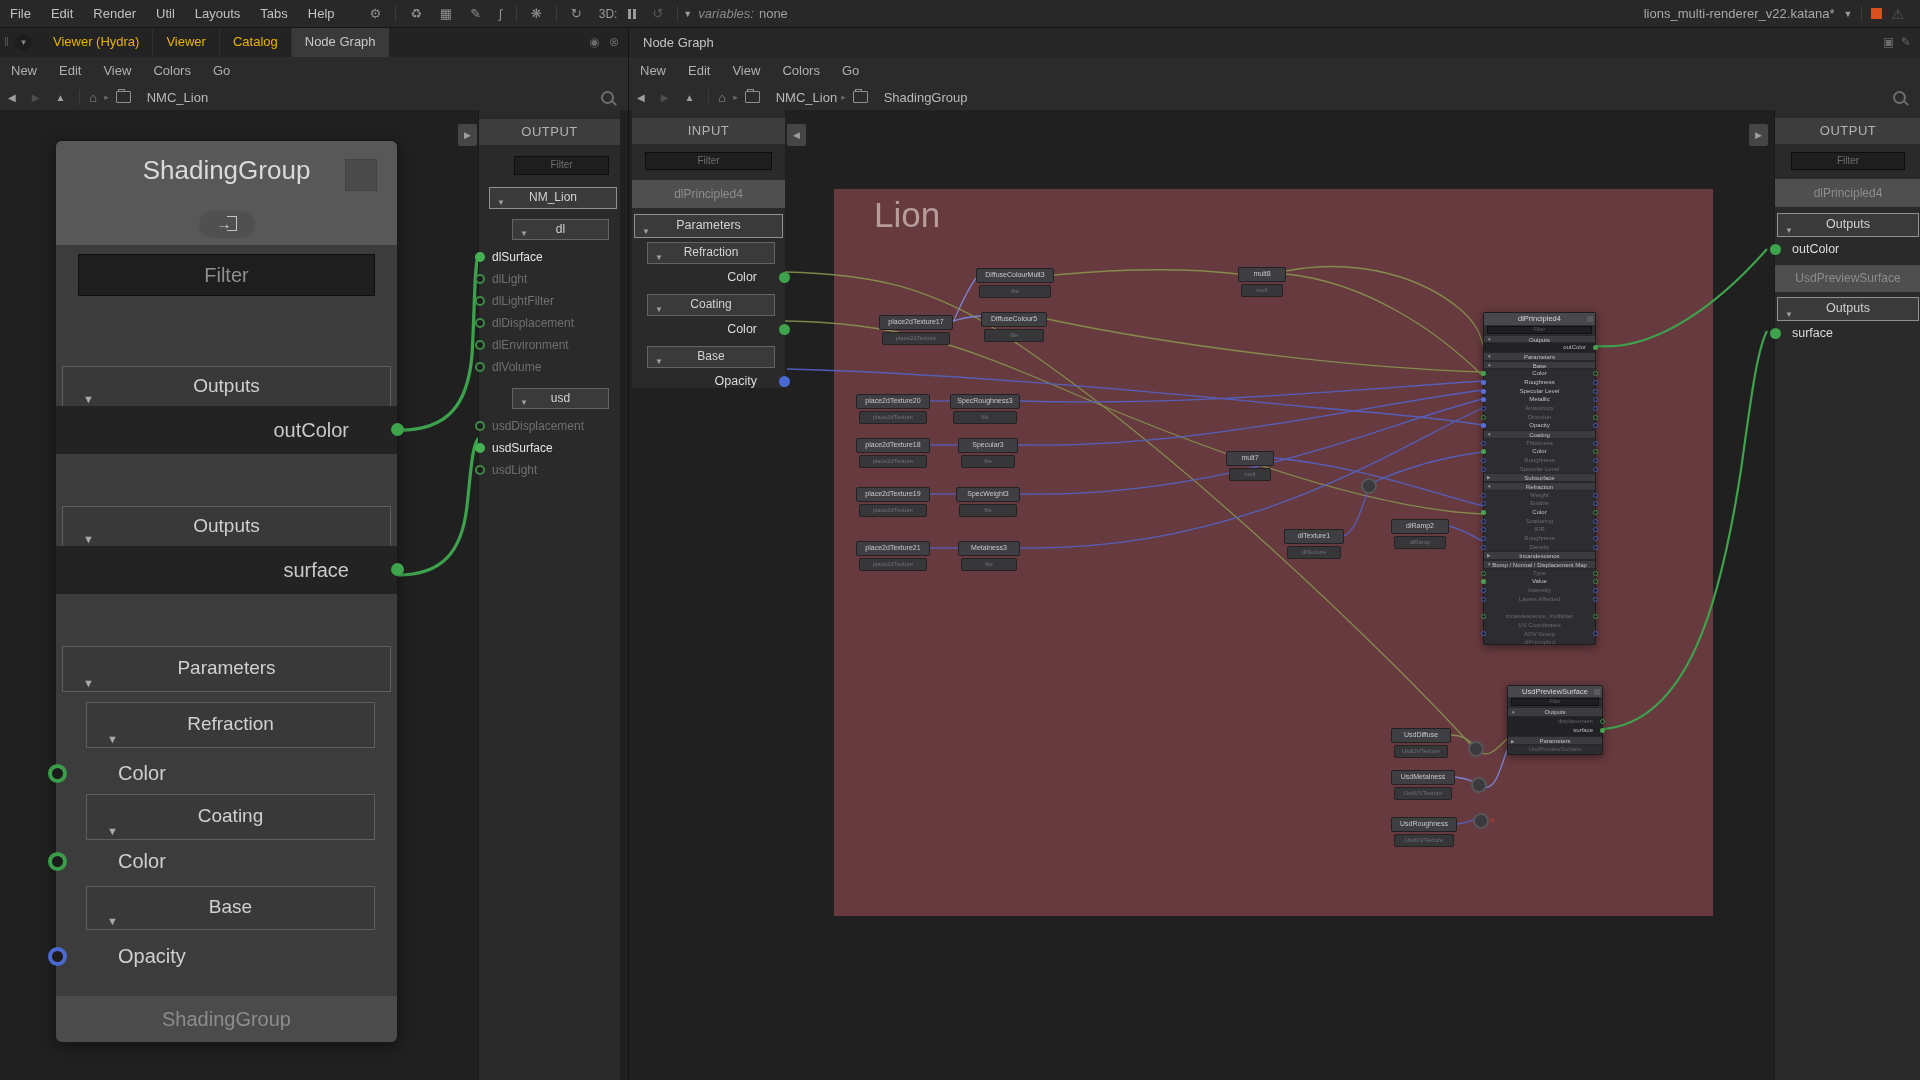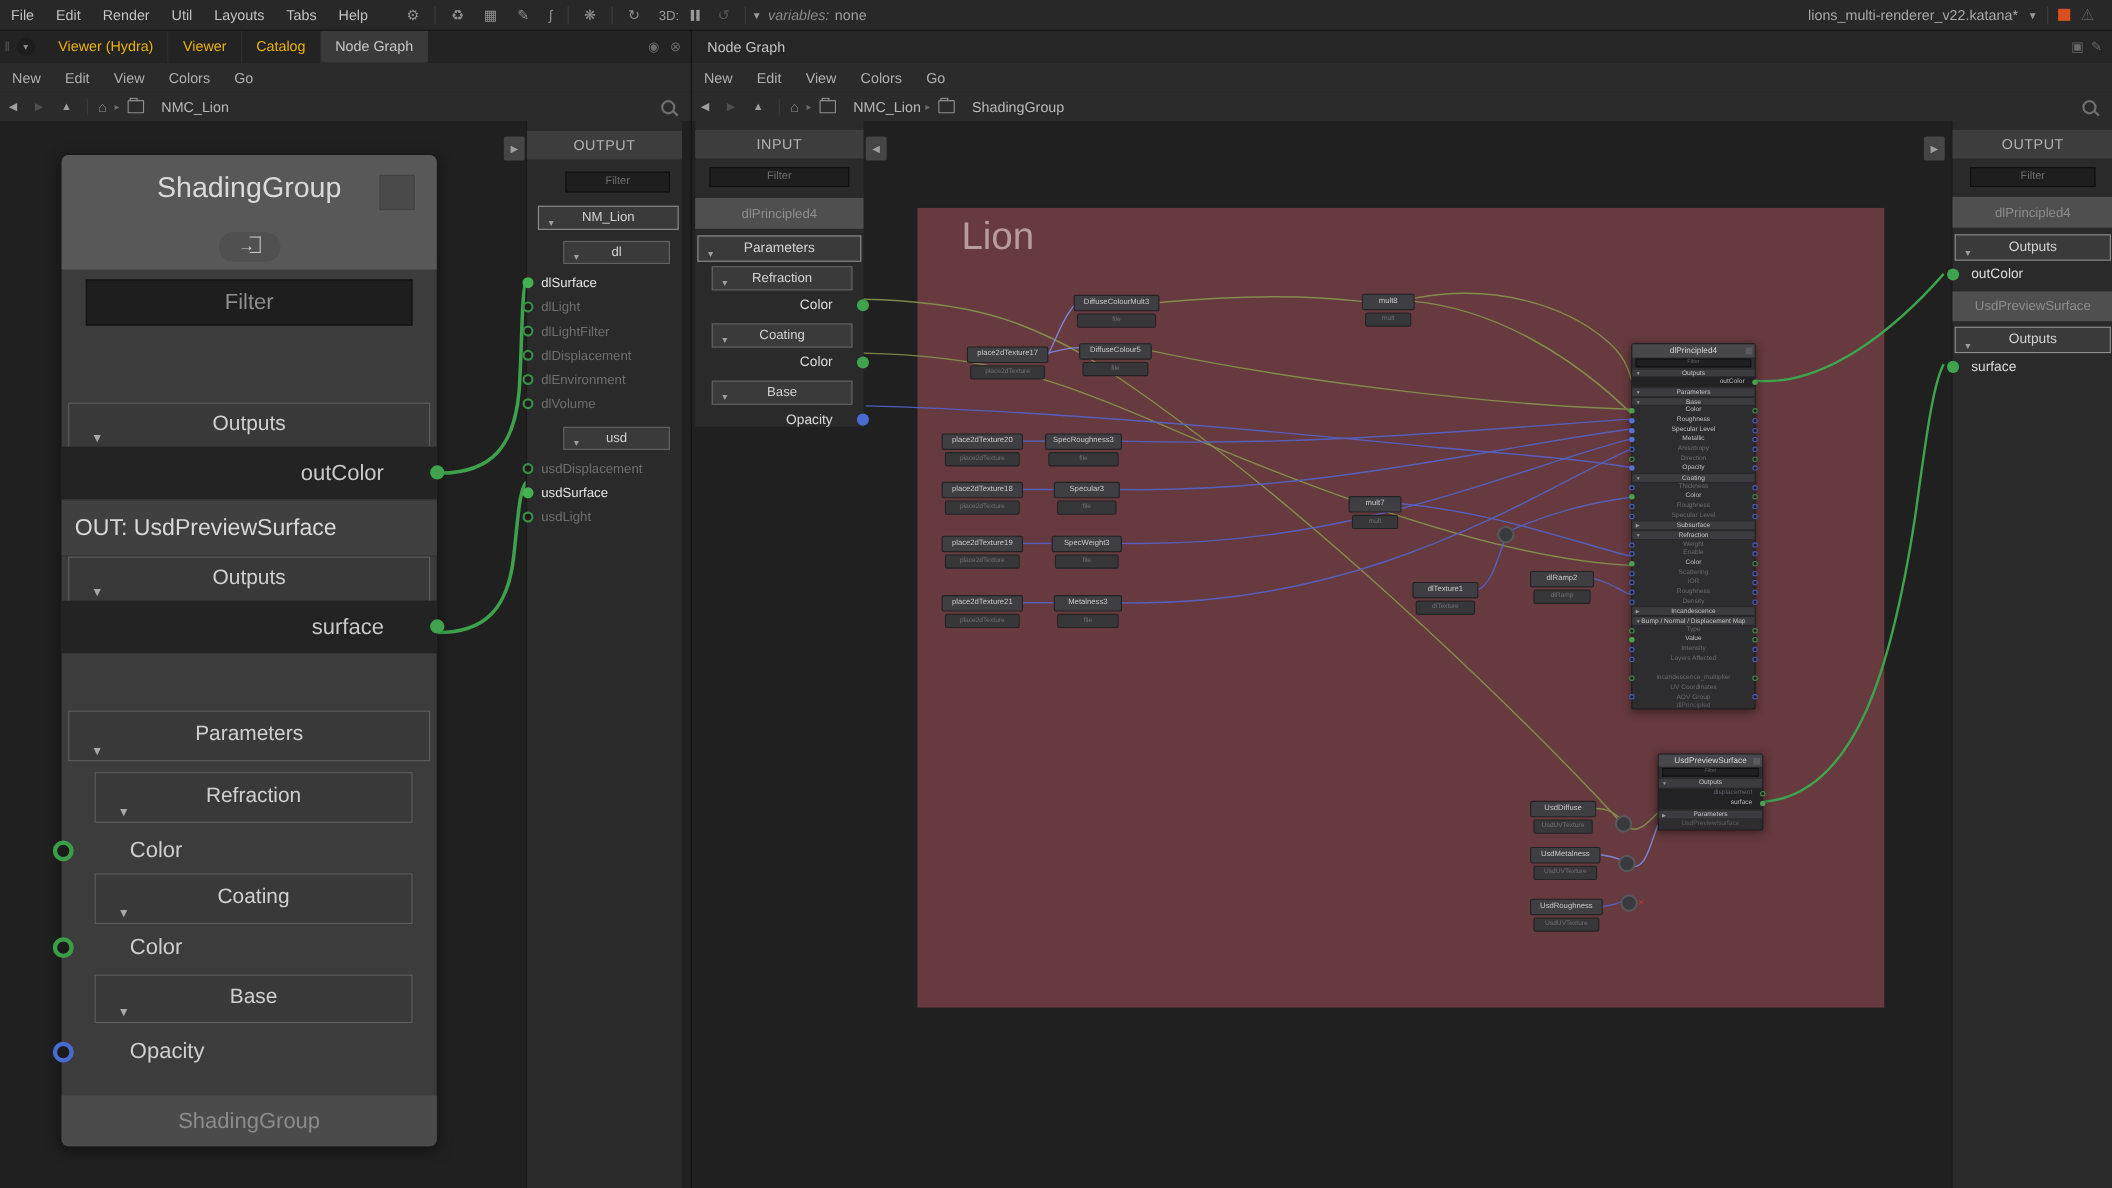--- a/index.html
+++ b/index.html
@@ -213,21 +213,20 @@
         </div>
         <div class="sg-filter">Filter</div>
         <div class="sg-box" style="left:6px;right:6px;top:225px;height:40px;line-height:38px">
           <span class="tri">▼</span>
           <span>Outputs</span>
         </div>
         <div class="sg-val" style="top:265px;height:48px;line-height:48px">
           <span>outColor</span>
           <i class="pout"></i>
         </div>
-        <div class="sg-sect" style="top:313px;height:52px;line-height:50px">OUT: UsdPreviewSurface</div>
         <div class="sg-box" style="left:6px;right:6px;top:365px;height:40px;line-height:38px">
           <span class="tri">▼</span>
           <span>Outputs</span>
         </div>
         <div class="sg-val" style="top:405px;height:48px;line-height:48px">
           <span>surface</span>
           <i class="pout"></i>
         </div>
         <div class="sg-box" style="left:6px;right:6px;top:505px;height:44px;line-height:42px">
           <span class="tri">▼</span>

